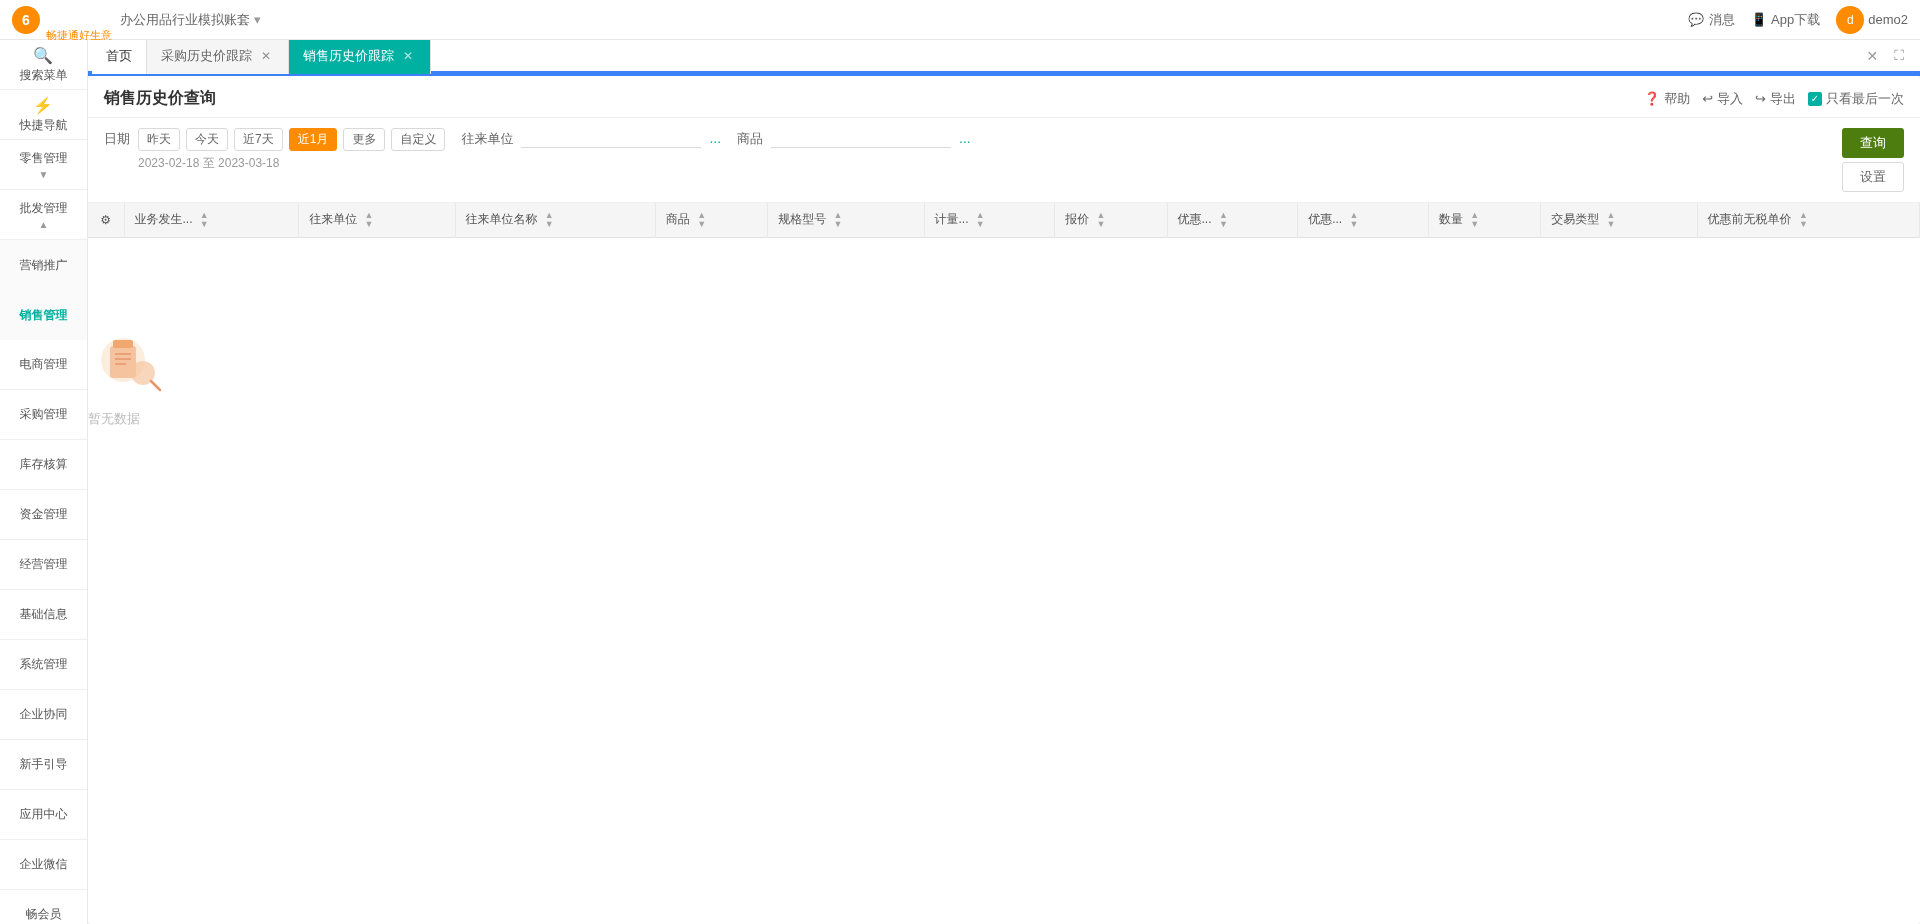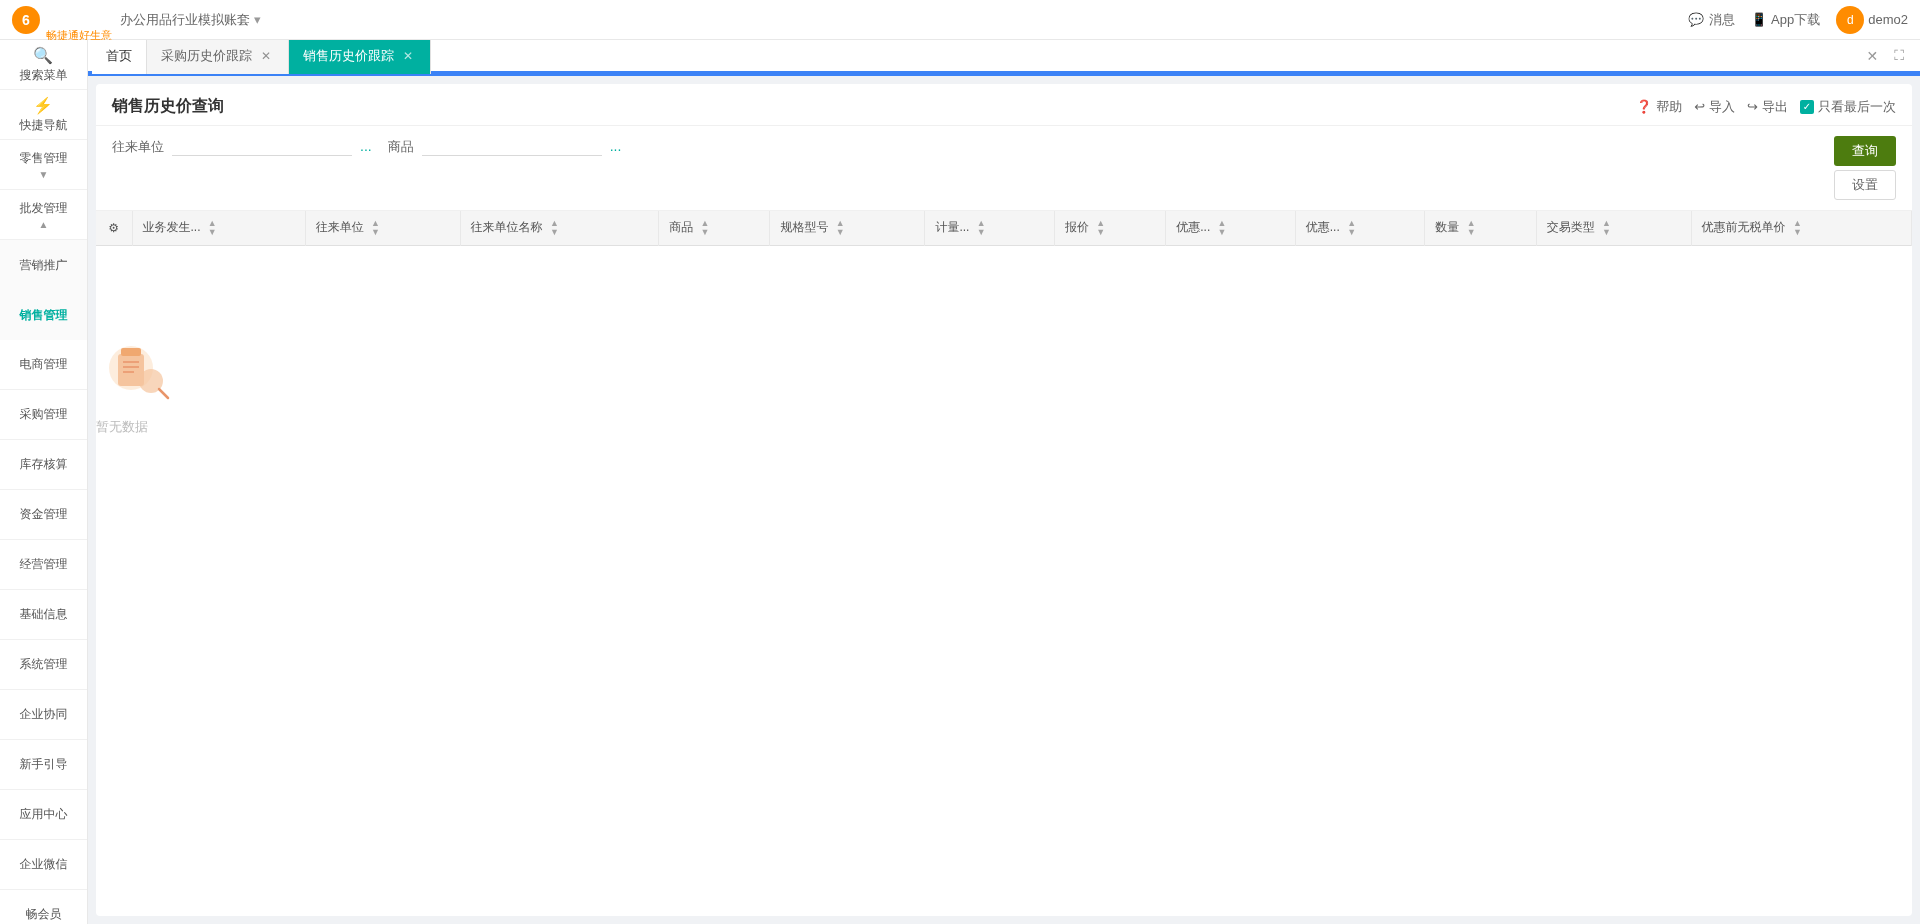--- a/index.html
+++ b/index.html
@@ -184,21 +184,21 @@
       font-size: 14px;
       padding: 2px 4px;
     }
 
     
     .page-content {
       flex: 1;
       overflow: auto;
       padding: 0;
       background: #fff;
-      margin: 8px;
+      margin: 0;
       border-radius: 4px;
     }
 
     
     .page-header {
       padding: 12px 16px 8px;
       border-bottom: 1px solid #f0f0f0;
       display: flex;
       align-items: center;
       justify-content: space-between;
@@ -524,20 +524,34 @@
             <span>导出</span>
           </div>
           <div class="checkbox-label">
             <div class="checkbox-checked">✓</div>
             <span>只看最后一次</span>
           </div>
         </div>
       </div>
 
       <div class="filter-bar">
+        <div class="filter-group">
+          <span class="filter-label">日期</span>
+          <div class="filter-date-options">
+            <div class="date-buttons">
+              <button class="date-btn">昨天</button>
+              <button class="date-btn">今天</button>
+              <button class="date-btn">近7天</button>
+              <button class="date-btn active">近1月</button>
+              <button class="date-btn">更多</button>
+              <button class="date-btn">自定义</button>
+            </div>
+            <div class="date-range-text">2023-02-18 至 2023-03-18</div>
+          </div>
+        </div>
 
         <div class="filter-group">
           <span class="filter-label">往来单位</span>
           <div class="filter-input-group">
             <input class="filter-input" type="text" value="" style="">
             <span class="ellipsis-btn">...</span>
           </div>
         </div>
 
         <div class="filter-group">

